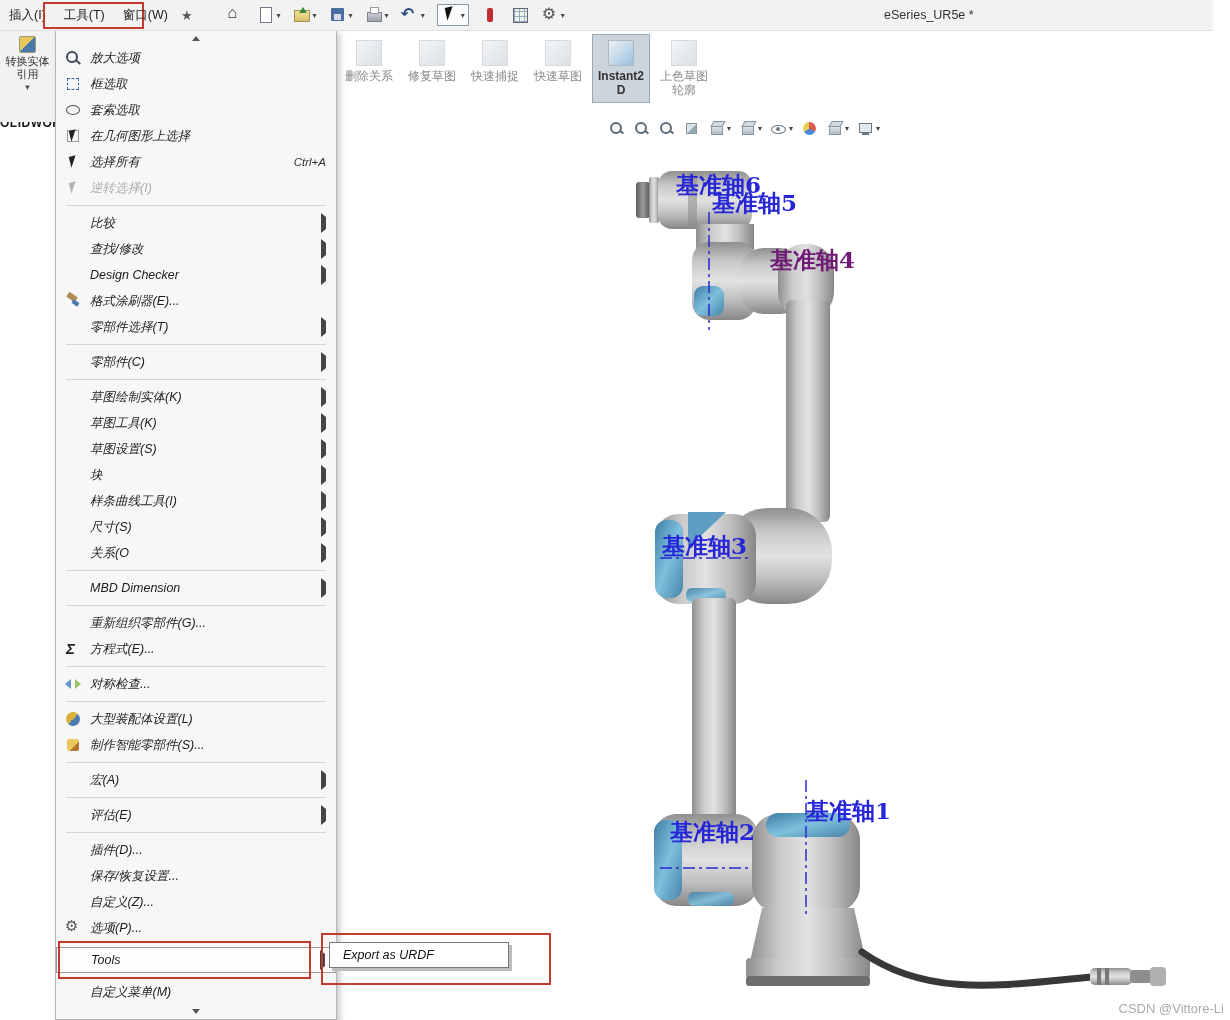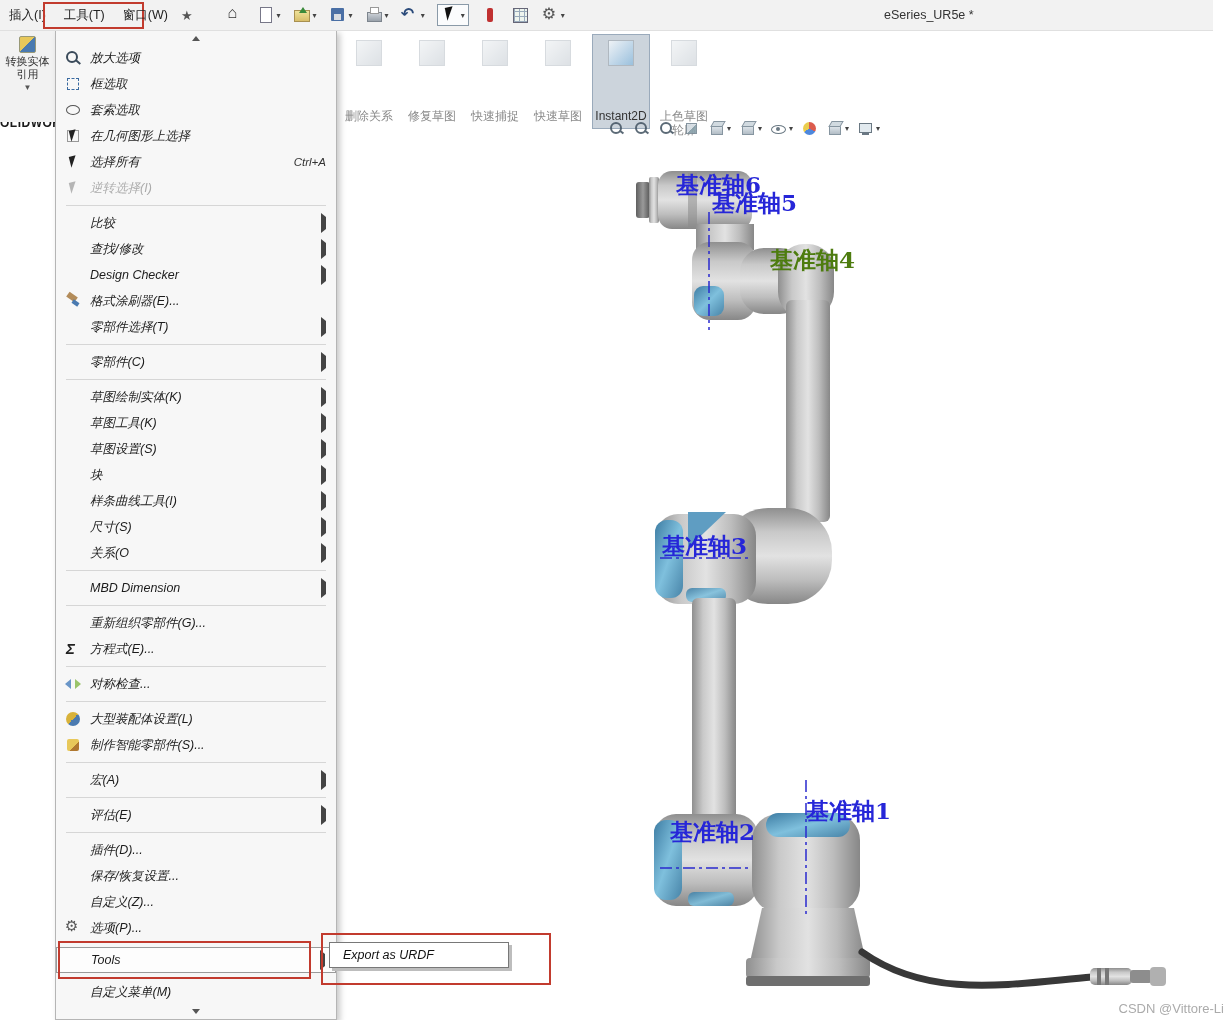--- a/index.html
+++ b/index.html
@@ -34,26 +34,26 @@
   .window-title{position:absolute;left:884px;top:8px;font-size:12.5px;color:#333;}
   
   .left-panel{position:absolute;left:0;top:30px;width:55px;height:92px;background:#f2f2f2;border-right:1px solid #ddd;z-index:4;}
   .convert-btn{display:flex;flex-direction:column;align-items:center;padding-top:6px;cursor:default;justify-content:center;}
   .convert-icon{width:15px;height:15px;background:linear-gradient(135deg,#e8c85a 0 50%,#4a7ab0 50% 100%);border:1px solid #997;border-radius:2px;}
   .convert-label{font-size:11px;line-height:13px;text-align:center;color:#333;margin-top:2px;word-break:break-all;width:48px;}
   .convert-caret{font-size:8px;color:#555;margin-top:2px;}
   .brand{position:absolute;left:0px;top:116px;font-size:12px;font-weight:bold;color:#1a1a1a;letter-spacing:.5px;z-index:3;}
   
   .ribbon{position:absolute;left:340px;top:34px;display:flex;gap:5px;z-index:3;align-items:flex-start;}
-  .ribbon-item{width:52px;display:flex;flex-direction:column;align-items:center;padding:5px 2px;border:1px solid transparent;gap:40px;}
+  .ribbon-item{width:52px;display:flex;flex-direction:column;align-items:center;padding:5px 2px;border:1px solid transparent;}
   .ribbon-item.active{background:#ccd4dc;border:1px solid #9aaabb;}
   .ribbon-icon{width:24px;height:24px;background:linear-gradient(135deg,#e8ecef,#bcc4cc);border:1px solid #b0b8c0;opacity:.5;}
   .ribbon-item.active .ribbon-icon{opacity:1;background:linear-gradient(135deg,#eef2f6,#9ac0dd);}
   .ribbon-label{font-size:12px;line-height:14px;color:#8a8a8a;text-align:center;word-break:break-all;margin-top:3px;}
-  .ribbon-item.active .ribbon-label{color:#333;}
+  .ribbon-item.active .ribbon-label{color:#333;font-weight:bold;}
   
   .view-toolbar{position:absolute;left:608px;top:120px;display:flex;align-items:center;gap:8px;z-index:3;}
   .vt-item{display:flex;align-items:center;gap:2px;}
   .vts{position:relative;width:17px;height:17px;opacity:.9;}
   .vts-mag::before{content:"";position:absolute;left:2px;top:2px;width:8px;height:8px;border:2px solid #4a5a68;border-radius:50%;}
   .vts-mag::after{content:"";position:absolute;left:11px;top:11px;width:5px;height:2px;background:#4a5a68;transform:rotate(40deg);}
   .vts-cube::before{content:"";position:absolute;left:3px;top:5px;width:10px;height:8px;background:linear-gradient(#dfe6ec,#aab6c0);border:1px solid #7a8a96;}
   .vts-cube::after{content:"";position:absolute;left:4px;top:1px;width:10px;height:4px;background:#cdd6dd;border:1px solid #7a8a96;transform:skewX(-30deg);}
   .vts-section::before{content:"";position:absolute;inset:3px;border:1px solid #7a8a96;background:linear-gradient(135deg,#d8e0e6 50%,#88a0aa 50%);}
   .vts-eye::before{content:"";position:absolute;left:1px;top:5px;width:13px;height:7px;border:1.5px solid #5a6a76;border-radius:50%;}
@@ -190,21 +190,21 @@
 
     <g stroke="#2a2ace" stroke-width="1.5" stroke-dasharray="12 4 3 4">
       <line x1="709" y1="212" x2="709" y2="330"></line>
       <line x1="806" y1="780" x2="806" y2="915"></line>
       <line x1="660" y1="558" x2="752" y2="558"></line>
       <line x1="660" y1="868" x2="752" y2="868"></line>
     </g>
   </svg>
 <div class="axis-label" style="left: 676px; top: 170px; color: rgb(38, 38, 216);">基准轴6</div>
     <div class="axis-label" style="left: 712px; top: 188px; color: rgb(38, 38, 216);">基准轴5</div>
-    <div class="axis-label" style="left: 770px; top: 245px; color: #4d7c0f;">基准轴4</div>
+    <div class="axis-label" style="left: 770px; top: 245px; color: #701a75;">基准轴4</div>
     <div class="axis-label" style="left: 662px; top: 531px; color: rgb(38, 38, 216);">基准轴3</div>
     <div class="axis-label" style="left: 806px; top: 796px; color: rgb(38, 38, 216);">基准轴1</div>
     <div class="axis-label" style="left: 662px; top: 817px; color: rgb(38, 38, 216); margin-left: 8px;">基准轴2</div>
   </div>
 
 <div class="ribbon">
     <div class="ribbon-item">
       <div class="ribbon-icon"></div>
       <div class="ribbon-label">删除关系</div>
     </div>

